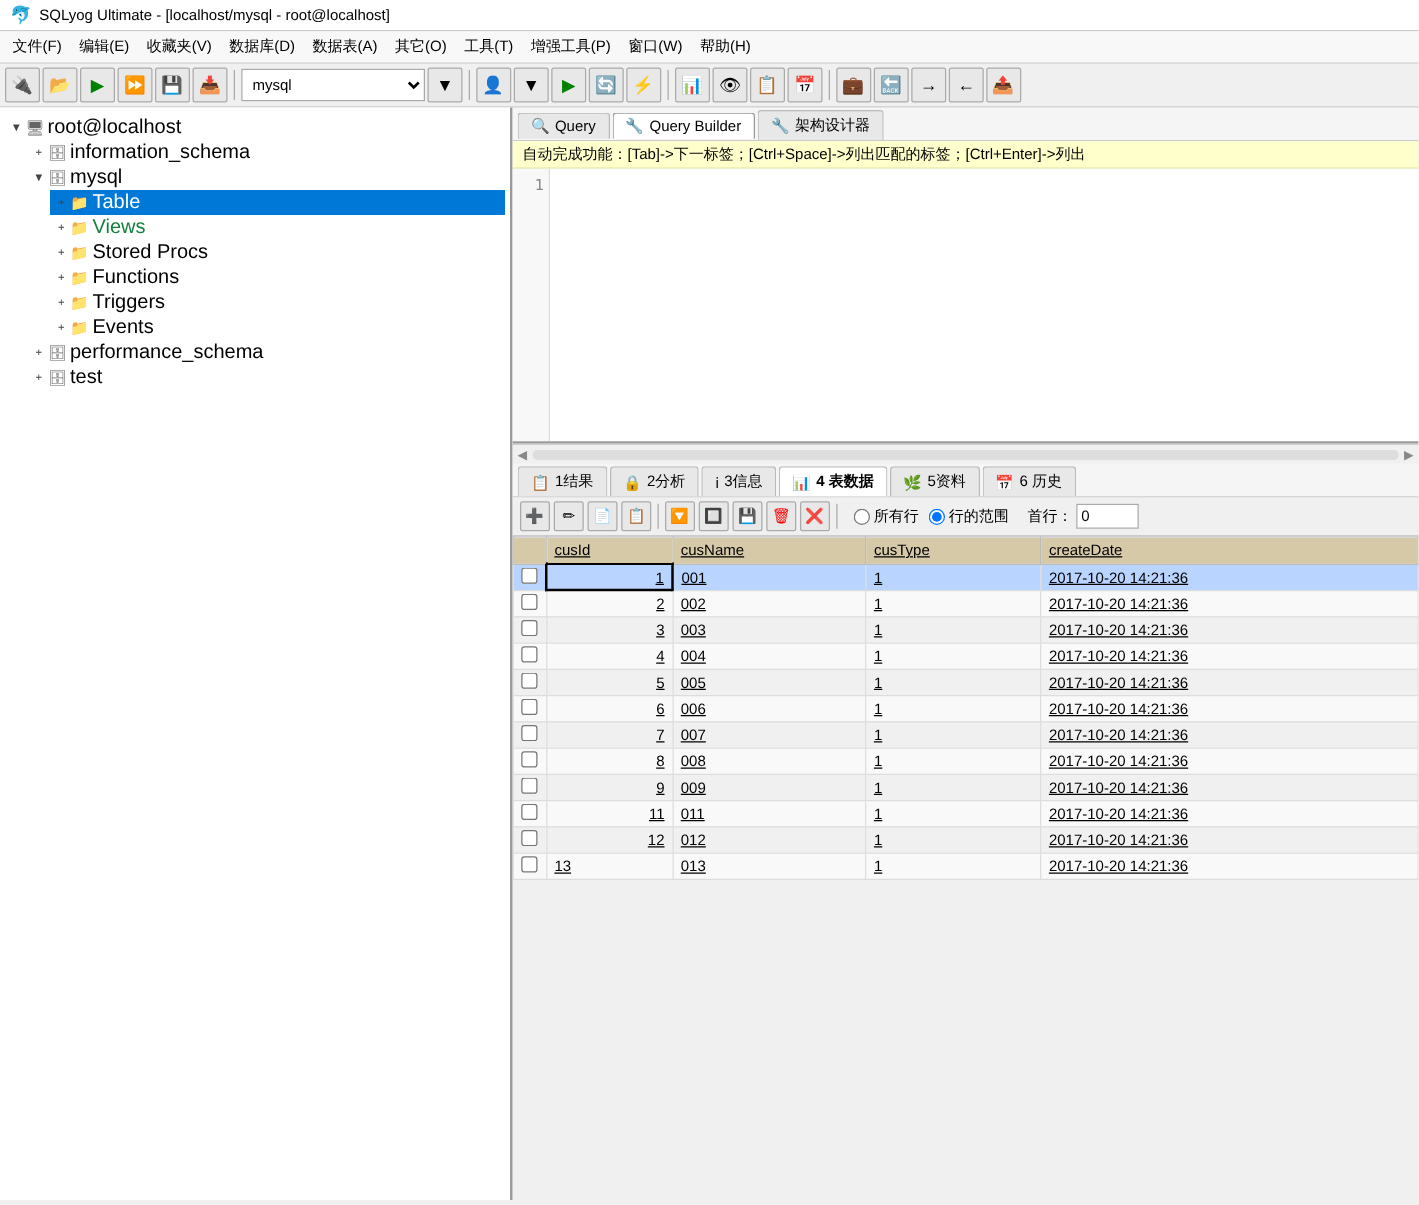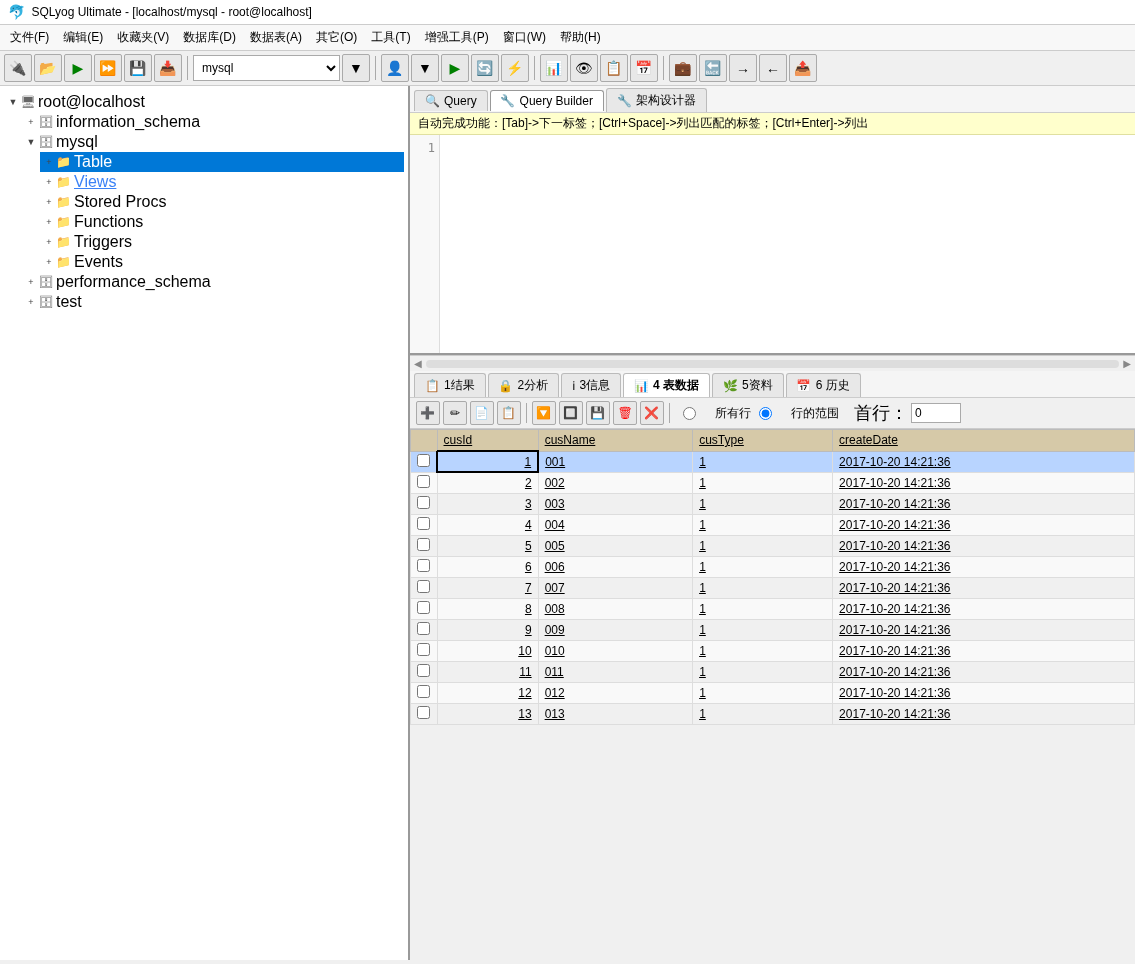--- a/index.html
+++ b/index.html
@@ -258,22 +258,22 @@
       border-radius: 2px;
     }
     .data-toolbar-separator { width: 1px; height: 20px; background: #aaa; margin: 0 2px; }
     .radio-group {
       display: flex;
       align-items: center;
       gap: 8px;
       margin-left: 8px;
       font-size: 12px;
     }
-    .radio-label { display: flex; align-items: center; gap: 19px; cursor: pointer; }
-    .first-row-label { margin-left: 12px; font-size: 18px; }
+    .radio-label { display: flex; align-items: center; gap: 3px; cursor: pointer; }
+    .first-row-label { margin-left: 12px; font-size: 12px; }
     .first-row-input {
       width: 50px;
       height: 20px;
       border: 1px solid #aaa;
       padding: 0 3px;
       font-size: 12px;
     }
 
     
     .data-table-container {
@@ -403,21 +403,21 @@
 
           <div class="tree-node selected">
             <span class="tree-expand">+</span>
             <span class="tree-icon" style="color:#f0a020;">📁</span>
             <span class="tree-label">Table</span>
           </div>
 
           <div class="tree-node">
             <span class="tree-expand">+</span>
             <span class="tree-icon" style="color:#f0a020;">📁</span>
-            <span class="tree-label" style="color:#3b82f6; text-decoration:underline;">Views</span>
+            <span class="tree-label" style="color:#15803d; ">Views</span>
           </div>
 
           <div class="tree-node">
             <span class="tree-expand">+</span>
             <span class="tree-icon" style="color:#f0a020;">📁</span>
             <span class="tree-label">Stored Procs</span>
           </div>
 
           <div class="tree-node">
             <span class="tree-expand">+</span>
@@ -612,42 +612,35 @@
             </tr>
             <tr>
               <td class="checkbox-cell"><input type="checkbox" style=""></td>
               <td style="text-align: right;">9</td>
               <td>009</td>
               <td>1</td>
               <td>2017-10-20 14:21:36</td>
             </tr>
             <tr>
               <td class="checkbox-cell"><input type="checkbox" style=""></td>
-              <td style="text-align: right;">10</td>
-              <td>010</td>
-              <td>1</td>
-              <td>2017-10-20 14:21:36</td>
-            </tr>
-            <tr>
-              <td class="checkbox-cell"><input type="checkbox" style=""></td>
               <td style="text-align: right;">11</td>
               <td>011</td>
               <td>1</td>
               <td>2017-10-20 14:21:36</td>
             </tr>
             <tr>
               <td class="checkbox-cell"><input type="checkbox" style=""></td>
               <td style="text-align: right;">12</td>
               <td>012</td>
               <td>1</td>
               <td>2017-10-20 14:21:36</td>
             </tr>
             <tr>
               <td class="checkbox-cell"><input type="checkbox" style=""></td>
-              <td style="text-align: right;">13</td>
+              <td style="">13</td>
               <td>013</td>
               <td>1</td>
               <td>2017-10-20 14:21:36</td>
             </tr>
           </tbody>
       </table>
     </div>
 
 
   </div>

